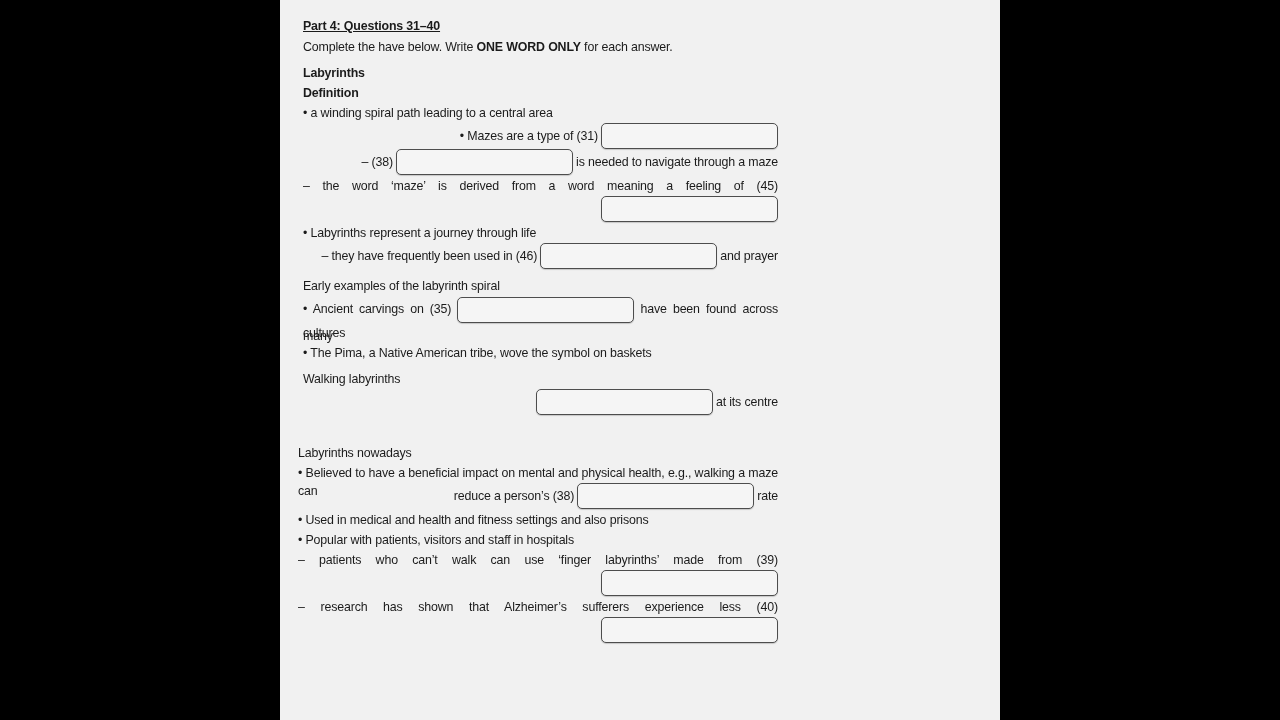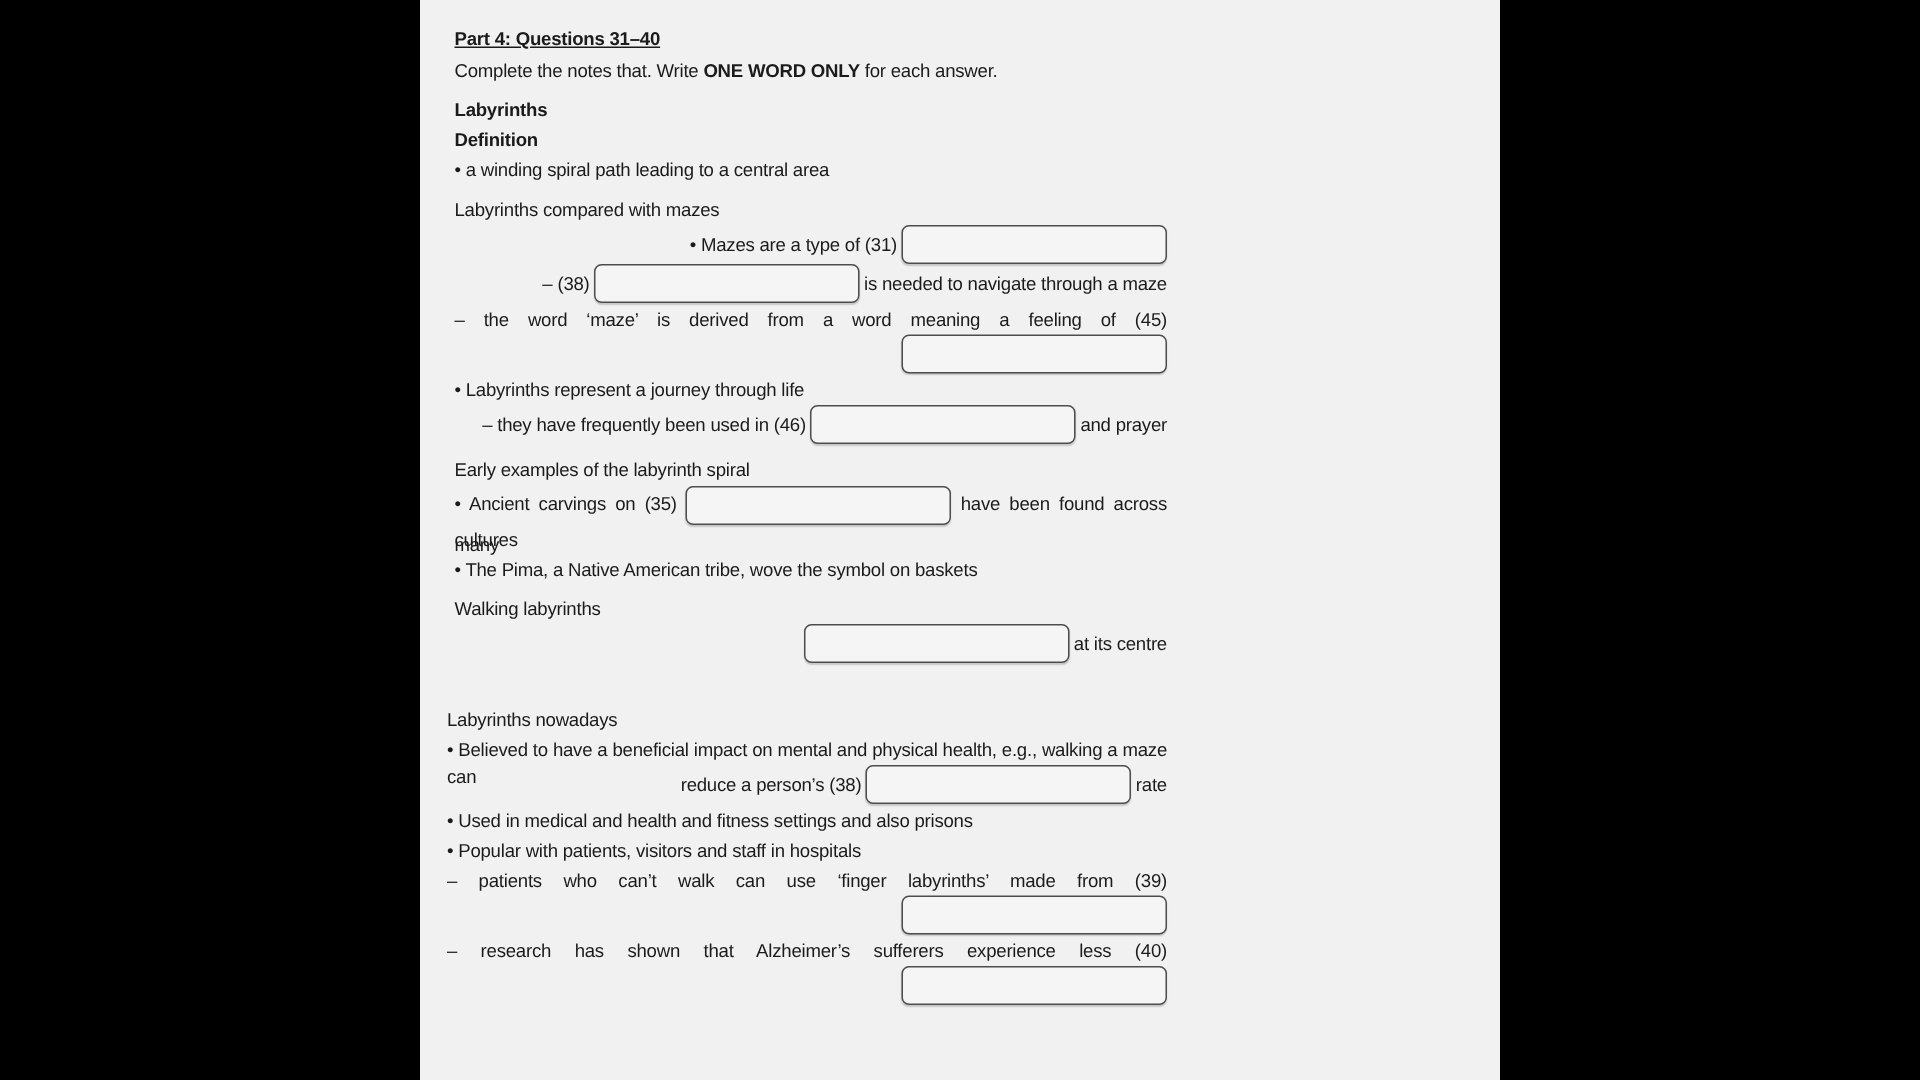--- a/index.html
+++ b/index.html
@@ -42,27 +42,26 @@
 </style>
 </head>
 <body>
 
 <div class="stage">
   <div class="page">
     <div class="content">
 
       <div class="t mt17 title">Part 4: Questions 31–40</div>
 
-      <div class="t mt3"><span>Complete the notes that. Write </span><span class="b">ONE WORD ONLY</span><span> for each answer.</span></div>
+      <div class="t mt3"><span>Complete the have below. Write </span><span class="b">ONE WORD ONLY</span><span> for each answer.</span></div>
 
       <div class="t mt8 b">Labyrinths</div>
       <div class="t mt2 b">Definition</div>
       <div class="t mt2">• a winding spiral path leading to a central area</div>
 
-      <div class="t mt9">Labyrinths compared with mazes</div>
 
       <div class="irow mt1">
         <span>• Mazes are a type of (31)</span>
         <input type="text" class="abox" style="">
       </div>
 
       <div class="irow mt0">
         <span>– (38)</span>
         <input type="text" class="abox" style="">
         <span>is needed to navigate through a maze</span>

